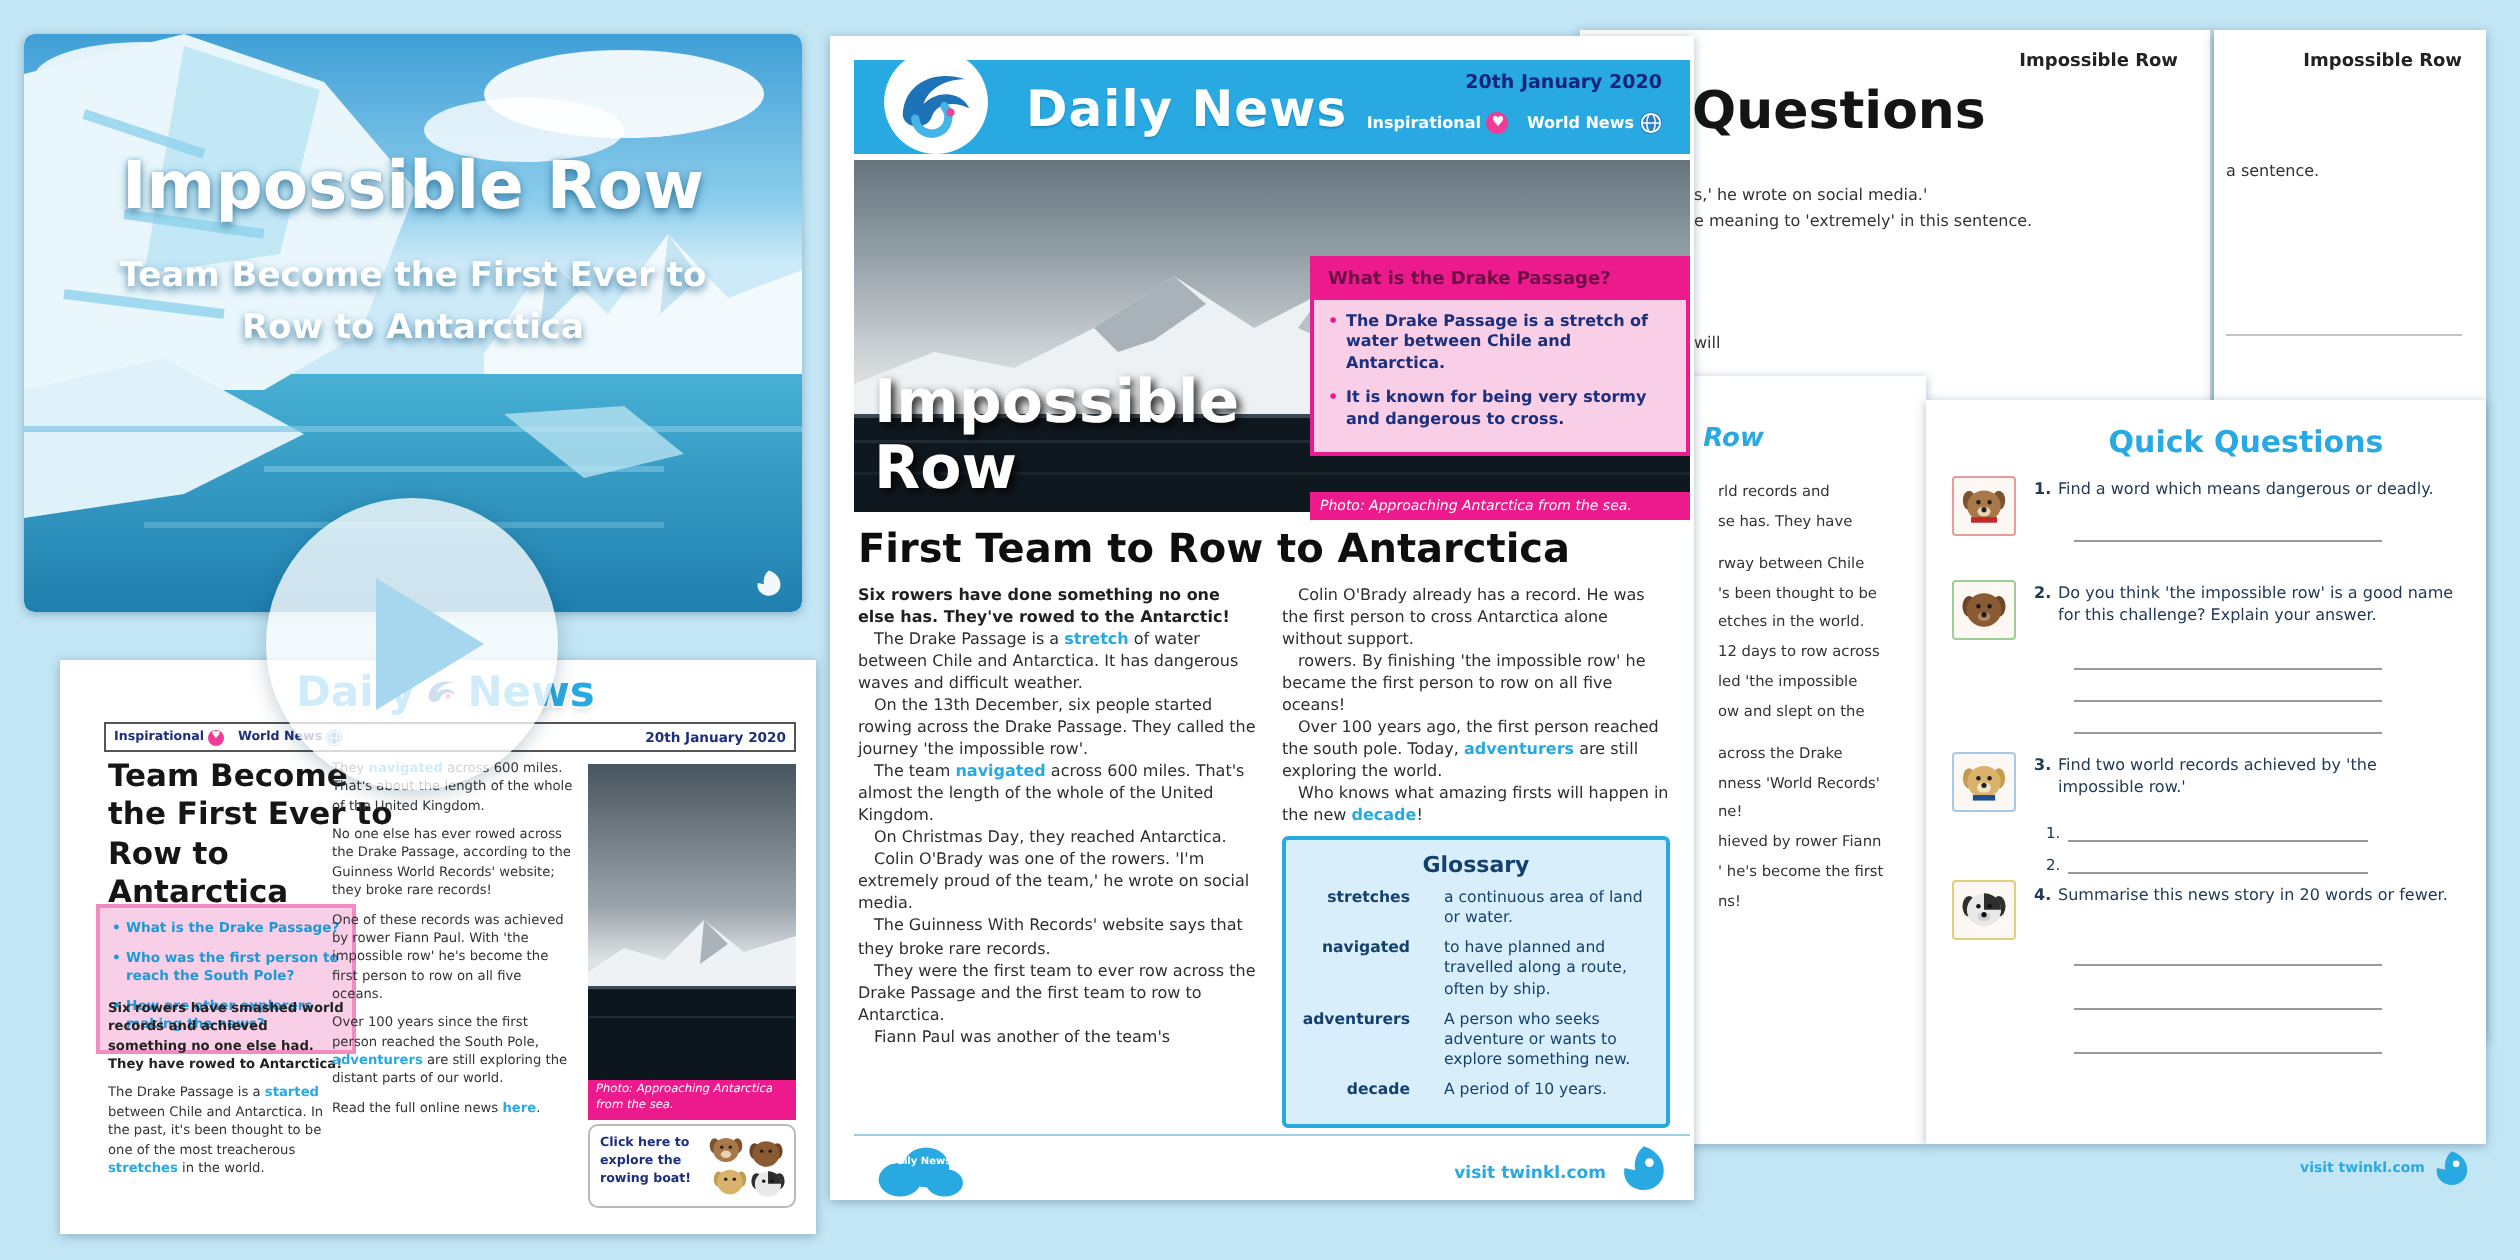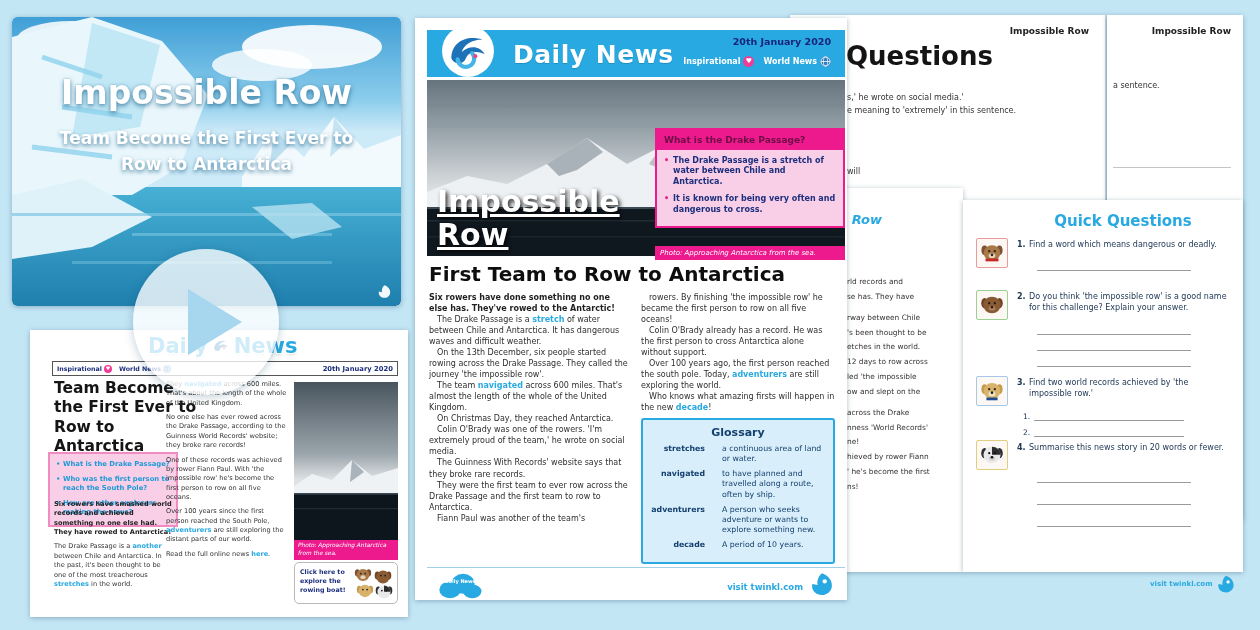--- a/index.html
+++ b/index.html
@@ -18,21 +18,21 @@
   .pg-label{position:absolute;font-size:9px;font-weight:bold;color:#222;}
   .pa-label{right:16px;top:11px;} .pb-label{right:12px;top:11px;}
   .pa-heading{position:absolute;left:56px;top:26px;font-size:26px;font-weight:bold;color:#141414;}
   .frag{position:absolute;font-size:8px;color:#333;white-space:nowrap;}
   .pa-f1{left:57px;top:78px;} .pa-f2{left:57px;top:91px;} .pa-f3{left:57px;top:152px;}
   .pb-frag{left:6px;top:66px;} 
   .pb-line{position:absolute;left:6px;top:152px;width:118px;border-bottom:1px solid #c4c4c4;}
 
   .sliver{left:690px;top:188px;width:273px;height:384px;z-index:2;}
   .sv-head{position:absolute;left:78px;top:24px;font-size:13px;font-weight:bold;font-style:italic;color:var(--accent);white-space:nowrap;}
-  .sv-frags{position:absolute;left:157px;top:52px;width:112px;font-size:7.4px;color:#333;margin-top:36px;}
+  .sv-frags{position:absolute;left:169px;top:52px;width:112px;font-size:7.4px;color:#333;}
   .fragline{line-height:1.6;margin-bottom:3px;white-space:nowrap;}
   .fraggap{height:6px;}
 
   
   .qq{left:963px;top:200px;width:280px;height:372px;z-index:3;}
   .qq-title{position:absolute;top:12px;width:100%;text-align:center;font-size:15px;font-weight:bold;color:var(--accent);margin-left:20px;}
   .dog{position:absolute;left:13px;width:32px;height:30px;background:#fdf8f3;border-radius:2px;padding:1px;}
   .dog1{top:38px;border:1px solid #e89c9c;} .dog2{top:90px;border:1px solid #9ccf96;}
   .dog3{top:176px;border:1px solid #a5c9e8;} .dog4{top:240px;border:1px solid #e2cf7d;}
   .q-text{position:absolute;left:54px;width:214px;font-size:8px;color:#223a57;line-height:1.32;display:flex;gap:3px;}
@@ -55,21 +55,21 @@
   .mp-logo{position:absolute;left:26px;top:6px;width:54px;height:54px;}
   .mp-mast{position:absolute;left:98px;top:22px;font-size:25px;font-weight:bold;color:#fff;letter-spacing:.5px;text-shadow:0 1px 1px rgba(0,60,100,.25);}
   .mp-date{position:absolute;right:16px;top:18px;font-size:9.5px;font-weight:bold;color:#16257b;}
   .mp-badges{position:absolute;right:16px;top:38px;display:flex;align-items:center;gap:9px;}
   .badge{display:flex;align-items:center;gap:3px;font-size:8px;font-weight:bold;color:#fff;}
   .b-ico{width:11px;height:11px;border-radius:50%;display:flex;align-items:center;justify-content:center;}
   .b-heart{background:#ee3d96;color:#fff;font-size:7px;line-height:1;}
   .b-globe{background:#2b7fc1;}
   .mp-photo{position:absolute;left:12px;top:62px;width:418px;height:176px;}
   .mp-photo svg{position:absolute;inset:0;}
-  .mp-title{position:absolute;left:10px;bottom:5px;font-size:30px;line-height:1.08;font-weight:bold;color:#fff;text-shadow:2px 2px 4px rgba(0,0,0,.85);text-decoration:underline;}
+  .mp-title{position:absolute;left:10px;bottom:5px;font-size:30px;line-height:1.08;font-weight:bold;color:#fff;text-shadow:2px 2px 4px rgba(0,0,0,.85);}
   .mp-infobox{position:absolute;left:240px;top:110px;width:190px;border:2px solid var(--pink);background:var(--pinklight);}
   .mp-infobox-hd{background:var(--pink);color:#6d0f45;font-size:9px;font-weight:bold;padding:5px 7px;}
   .mp-infobox-body{padding:6px 7px 4px;}
   .ib-bullet{position:relative;padding-left:9px;font-size:8px;font-weight:bold;color:var(--navy);line-height:1.3;margin-bottom:7px;}
   .ib-bullet::before{content:"•";position:absolute;left:0;top:0;color:var(--pink);}
   .mp-caption{position:absolute;left:240px;top:228px;width:190px;background:var(--pink);color:#fff;font-size:7px;font-style:italic;padding:3px 5px;}
   .mp-headline{position:absolute;left:14px;top:244px;width:416px;font-size:20px;font-weight:bold;color:#0e0e0e;}
   .mp-col1{position:absolute;left:14px;top:274px;width:200px;}
   .mp-col2{position:absolute;left:226px;top:274px;width:194px;}
   .para{font-size:8px;line-height:1.38;color:#2e2e2e;text-indent:8px;}
@@ -314,40 +314,40 @@
       <div class="mp-title">
         <div>Impossible</div>
         <div>Row</div>
       </div>
     </div>
 
     <div class="mp-infobox">
       <div class="mp-infobox-hd">What is the Drake Passage?</div>
       <div class="mp-infobox-body">
         <div class="ib-bullet">The Drake Passage is a stretch of water between Chile and Antarctica.</div>
-        <div class="ib-bullet">It is known for being very often and dangerous to cross.</div>
+        <div class="ib-bullet">It is known for being very stormy and dangerous to cross.</div>
       </div>
     </div>
     <div class="mp-caption">Photo: Approaching Antarctica from the sea.</div>
 
     <h1 class="mp-headline">First Team to Row to Antarctica</h1>
     <div class="mp-col1">
         <p class="para lead">Six rowers have done something no one else has. They've rowed to the Antarctic!</p>
         <p class="para">The Drake Passage is a <span class="lnk">stretch</span> of water between Chile and Antarctica. It has dangerous waves and difficult weather.</p>
         <p class="para">On the 13th December, six people started rowing across the Drake Passage. They called the journey 'the impossible row'.</p>
         <p class="para">The team <span class="lnk">navigated</span> across 600 miles. That's almost the length of the whole of the United Kingdom.</p>
         <p class="para">On Christmas Day, they reached Antarctica.</p>
         <p class="para">Colin O'Brady was one of the rowers. 'I'm extremely proud of the team,' he wrote on social media.</p>
         <p class="para">The Guinness With Records' website says that they broke rare records.</p>
         <p class="para">They were the first team to ever row across the Drake Passage and the first team to row to Antarctica.</p>
         <p class="para">Fiann Paul was another of the team's</p>
       </div>
     <div class="mp-col2">
+        <p class="para">Colin O'Brady already has a record. He was the first person to cross Antarctica alone without support.</p>
         <p class="para">rowers. By finishing 'the impossible row' he became the first person to row on all five oceans!</p>
-        <p class="para">Colin O'Brady already has a record. He was the first person to cross Antarctica alone without support.</p>
         <p class="para">Over 100 years ago, the first person reached the south pole. Today, <span class="lnk">adventurers</span> are still exploring the world.</p>
         <p class="para">Who knows what amazing firsts will happen in the new <span class="lnk">decade</span>!</p>
       </div>
 
     <div class="mp-gloss">
       <div class="g-title">Glossary</div>
       <div class="g-row">
         <span class="g-term">stretches</span>
         <span class="g-def">a continuous area of land or water.</span>
       </div>
@@ -459,21 +459,21 @@
     <h2 class="lp-headline">Team Become the First Ever to Row to Antarctica</h2>
 
     <div class="lp-qbox">
       <div class="q-link">What is the Drake Passage?</div>
       <div class="q-link">Who was the first person to reach the South Pole?</div>
       <div class="q-link">How are other explorers making the news?</div>
     </div>
 
     <div class="lp-col1">
         <p class="para lead">Six rowers have smashed world records and achieved something no one else had. They have rowed to Antarctica!</p>
-        <p class="para">The Drake Passage is a <span class="lnk">another</span> between Chile and Antarctica. In the past, it's been thought to be one of the most treacherous <span class="lnk">stretches</span> in the world.</p>
+        <p class="para">The Drake Passage is a <span class="lnk">started</span> between Chile and Antarctica. In the past, it's been thought to be one of the most treacherous <span class="lnk">stretches</span> in the world.</p>
       </div>
     <div class="lp-col2">
         <p class="para">They <span class="lnk">navigated</span> across 600 miles. That's about the length of the whole of the United Kingdom.</p>
         <p class="para">No one else has ever rowed across the Drake Passage, according to the Guinness World Records' website; they broke rare records!</p>
         <p class="para">One of these records was achieved by rower Fiann Paul. With 'the impossible row' he's become the first person to row on all five oceans.</p>
         <p class="para">Over 100 years since the first person reached the South Pole, <span class="lnk">adventurers</span> are still exploring the distant parts of our world.</p>
         <p class="para">Read the full online news <span class="lnk">here</span>.</p>
       </div>
 
     <div class="lp-photo">

